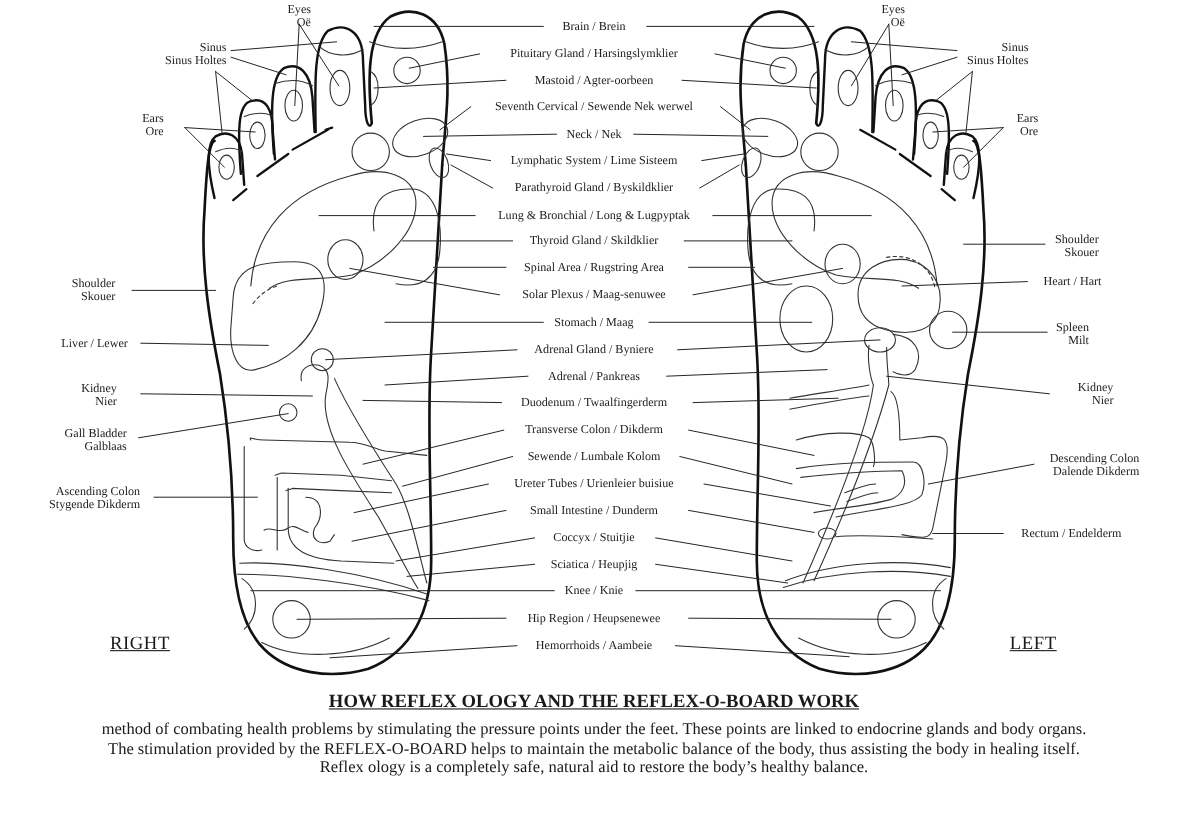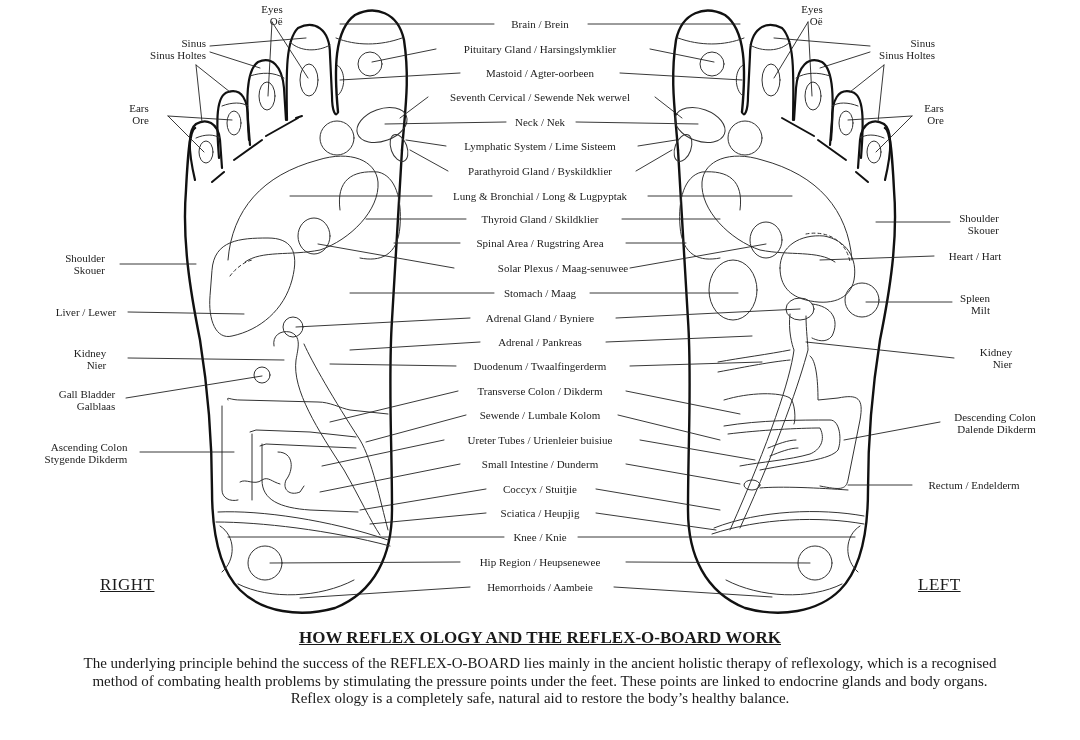--- a/index.html
+++ b/index.html
@@ -241,21 +241,21 @@
   <div class="lbl c" style="left:540px;top:18px">Brain / Brein</div>
   <div class="lbl c" style="left:540px;top:43px">Pituitary Gland / Harsingslymklier</div>
   <div class="lbl c" style="left:540px;top:67px">Mastoid / Agter-oorbeen</div>
   <div class="lbl c" style="left:540px;top:91px">Seventh Cervical / Sewende Nek werwel</div>
   <div class="lbl c" style="left:540px;top:116px">Neck / Nek</div>
   <div class="lbl c" style="left:540px;top:140px">Lymphatic System / Lime Sisteem</div>
   <div class="lbl c" style="left:540px;top:165px">Parathyroid Gland / Byskildklier</div>
   <div class="lbl c" style="left:540px;top:190px">Lung &amp; Bronchial / Long &amp; Lugpyptak</div>
   <div class="lbl c" style="left:540px;top:213px">Thyroid Gland / Skildklier</div>
   <div class="lbl c" style="left:540px;top:237px">Spinal Area / Rugstring Area</div>
-  <div class="lbl c" style="left:563px;top:262px">Solar Plexus / Maag-senuwee</div>
+  <div class="lbl c" style="left:540px;top:262px">Solar Plexus / Maag-senuwee</div>
   <div class="lbl c" style="left:540px;top:287px">Stomach / Maag</div>
   <div class="lbl c" style="left:540px;top:312px">Adrenal Gland / Byniere</div>
   <div class="lbl c" style="left:540px;top:336px">Adrenal / Pankreas</div>
   <div class="lbl c" style="left:540px;top:360px">Duodenum / Twaalfingerderm</div>
   <div class="lbl c" style="left:540px;top:385px">Transverse Colon / Dikderm</div>
   <div class="lbl c" style="left:540px;top:409px">Sewende / Lumbale Kolom</div>
   <div class="lbl c" style="left:540px;top:434px">Ureter Tubes / Urienleier buisiue</div>
   <div class="lbl c" style="left:540px;top:458px">Small Intestine / Dunderm</div>
   <div class="lbl c" style="left:540px;top:483px">Coccyx / Stuitjie</div>
   <div class="lbl c" style="left:540px;top:507px">Sciatica / Heupjig</div>
@@ -333,16 +333,16 @@
   <div class="lbl c" style="left:974px;top:479px">
     <div>Rectum / Endelderm</div>
   </div>
 </div>
 
 <div class="side" style="left:100px;top:575px">RIGHT</div>
 <div class="side" style="left:918px;top:575px">LEFT</div>
 
 <div id="heading">HOW REFLEX OLOGY AND THE REFLEX-O-BOARD WORK</div>
 <div id="body-text">
-  <div>The underlying principle behind the success of the REFLEX-O-BOARD lies mainly in the ancient holistic therapy of reflexology, which is a recognised</div>
   <div>method of combating health problems by stimulating the pressure points under the feet. These points are linked to endocrine glands and body organs.</div>
+  <div>The stimulation provided by the REFLEX-O-BOARD helps to maintain the metabolic balance of the body, thus assisting the body in healing itself.</div>
   <div>Reflex ology is a completely safe, natural aid to restore the body’s healthy balance.</div>
 </div>
 
 </body></html>

